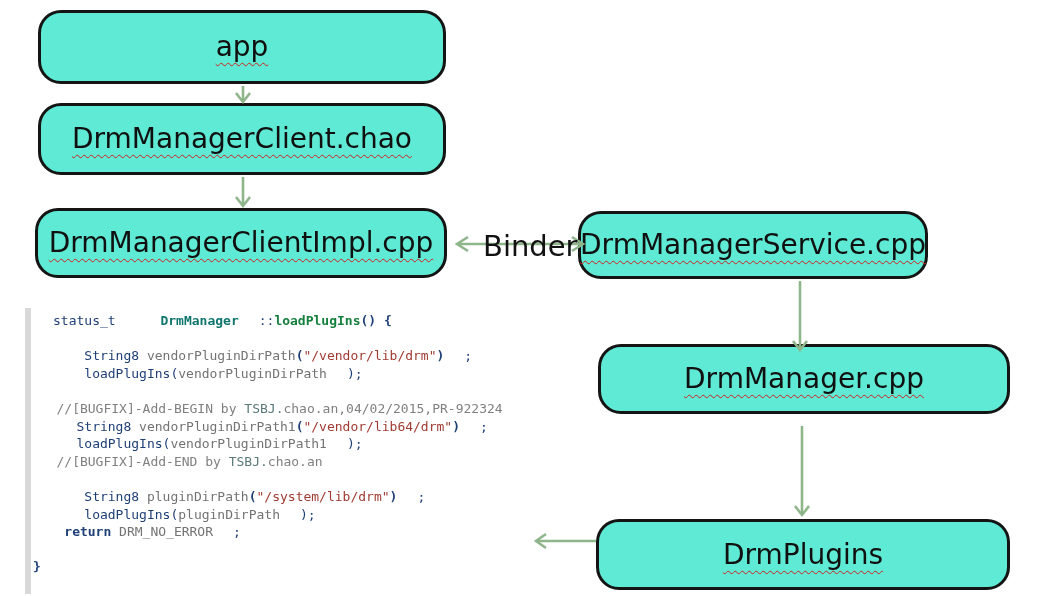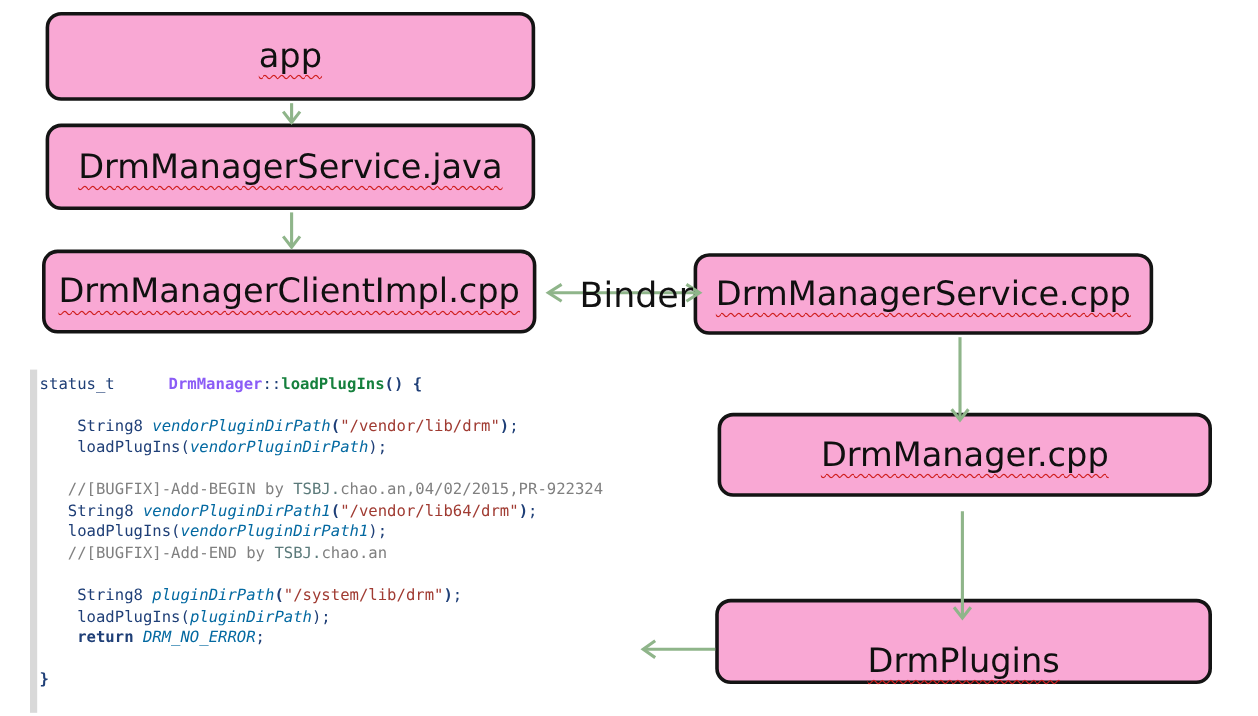--- a/index.html
+++ b/index.html
@@ -1,22 +1,22 @@
 <!DOCTYPE html>
 <html><head>
 <meta charset="utf-8">
 <style>
   html,body{margin:0;padding:0;background:#ffffff;}
   #stage{
     position:relative;width:1048px;height:597px;background:#ffffff;
     font-family:"DejaVu Sans","Liberation Sans",sans-serif;overflow:hidden;
   }
   .box{
-    position:absolute;border:3.5px solid #141414;border-radius:13px;
-    background:#f9a8d4;display:flex;align-items:center;justify-content:center;
+    position:absolute;border:3.5px solid #141414;border-radius:23px;
+    background:#5eead4;display:flex;align-items:center;justify-content:center;
     text-align:center;box-sizing:border-box;
   }
   .box .label{
     font-size:28px;color:#101010;line-height:32px;
     text-decoration:underline wavy #d02020 1px;text-underline-offset:6px;
     text-decoration-skip-ink:none;
   }
   .box.twoline .label{word-break:break-all;max-width:392px;}
   #binder-label{
     position:absolute;left:483px;top:229px;font-size:29px;color:#111111;
@@ -29,55 +29,55 @@
   #code-panel{position:absolute;left:25px;top:306px;width:520px;}
   #gutter{
     position:absolute;left:0;top:2px;width:6px;height:286px;background:#d9d9d9;
   }
   #code-lines{
     position:absolute;left:8px;top:6px;width:505px;
     font-family:"DejaVu Sans Mono","Liberation Mono",monospace;
     font-size:13px;line-height:17.6px;white-space:pre;
   }
   .cline{white-space:pre;}
-  .nv{color:#1f3f77;}
+  .nv{color:#1f3f77;margin-left:20px;}
   .nvb{color:#1f3f77;font-weight:bold;}
-  .mg{color:#8b5cf6;font-weight:bold;padding-left:37px;}
+  .mg{color:#0f766e;font-weight:bold;padding-left:37px;}
   .bl{color:#15803d;font-weight:bold;}
-  .id{color:#0369a1;font-style:italic;}
+  .id{color:#737373;}
   .st{color:#a03b32;}
   .cm{color:#808080;margin-top:40px;}
   .cmb{color:#5b7a7a;font-weight:normal;}
 </style>
 </head>
 <body>
 
 <div id="stage">
 
   <div class="box" style="left:38px;top:10px;width:408px;height:74px;">
     <span class="label">app</span>
   </div>
 
   <div class="box" style="left:38px;top:103px;width:408px;height:72px;">
-    <span class="label">DrmManagerService.java</span>
+    <span class="label">DrmManagerClient.chao</span>
   </div>
 
   <div class="box twoline" style="left:35px;top:208px;width:412px;height:70px;justify-content:center;">
     <span class="label">DrmManagerClientImpl.cpp</span>
   </div>
 
-  <div class="box" style="left:578px;top:211px;width:383px;height:68px;">
+  <div class="box" style="left:578px;top:211px;width:350px;height:68px;">
     <span class="label">DrmManagerService.cpp</span>
   </div>
 
   <div class="box" style="left:598px;top:344px;width:412px;height:70px;">
     <span class="label">DrmManager.cpp</span>
   </div>
 
-  <div class="box" style="left:596px;top:499px;width:414px;height:71px;align-items:flex-end;">
+  <div class="box" style="left:596px;top:519px;width:414px;height:71px;">
     <span class="label">DrmPlugins</span>
   </div>
 
   <svg id="arrow-layer" viewBox="0 0 1048 597" xmlns="http://www.w3.org/2000/svg">
     <g>
       <path d="M243,86 L243,101"></path>
       <polyline points="236,93 243,102 250,93"></polyline>
     </g>
     <g>
       <path d="M243,177 L243,205"></path>

